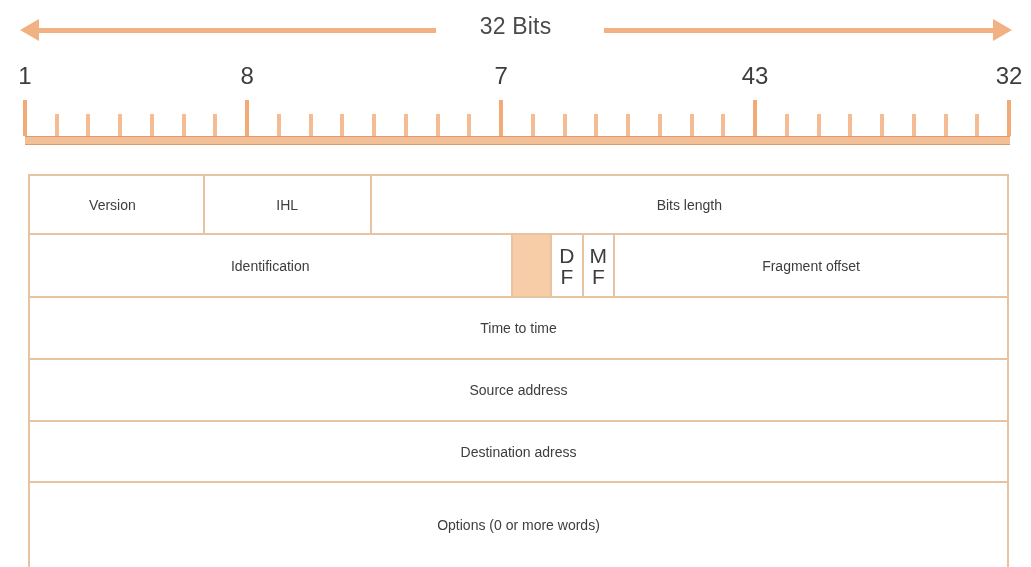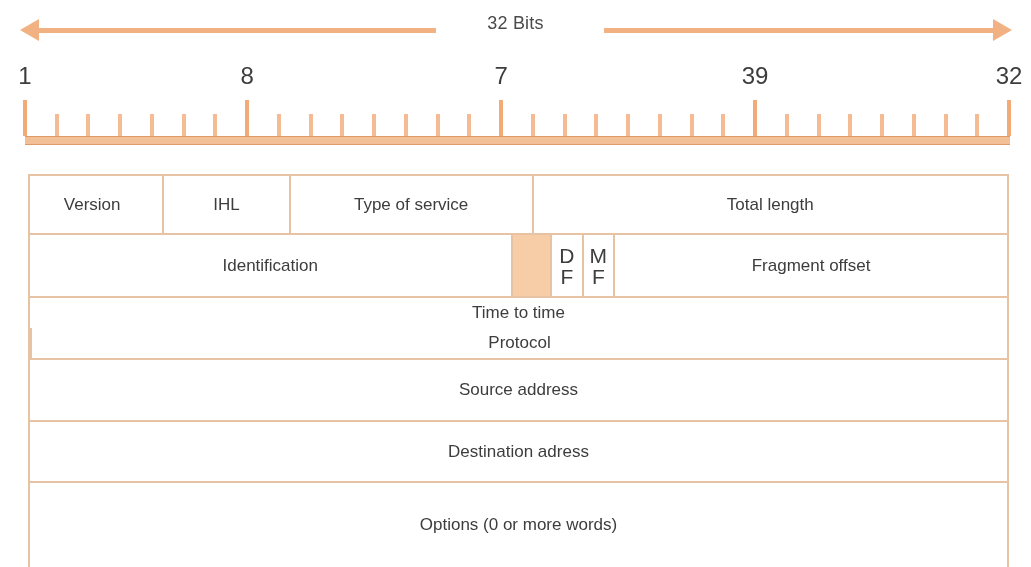--- a/index.html
+++ b/index.html
@@ -42,21 +42,21 @@
     border-bottom: 11.5px solid transparent;
   }
   .arrow-head.left  { left: 20px;  border-right: 19px solid #f2b183; }
   .arrow-head.right { left: 993px; border-left: 19px solid #f2b183; }
   #bits-label {
     position: absolute;
     top: 13px;
     left: 0;
     width: 1031px;
     text-align: center;
-    font-size: 18px;
+    font-size: 23px;
     letter-spacing: 0.2px;
     color: #4a4a4a;
     white-space: nowrap;
   }
 
   
   #bit-ruler {
     position: absolute;
     left: 0;
     top: 62px;
@@ -110,21 +110,21 @@
   .hdr-row {
     display: flex;
     border-bottom: 2px solid #e7c3a4;
     box-sizing: border-box;
   }
   .hdr-cell {
     display: flex;
     align-items: center;
     justify-content: center;
     box-sizing: border-box;
-    font-size: 17px;
+    font-size: 14px;
     color: #3d3d3d;
     text-align: center;
     padding: 0 4px;
     white-space: nowrap;
     overflow: hidden;
   }
   .hdr-cell + .hdr-cell {
     border-left: 2px solid #e7c3a4;
   }
   .row-1 { height: 59px; }
@@ -191,39 +191,36 @@
       <div class="ruler-tick minor" style="left: 880.032px;"></div>
       <div class="ruler-tick minor" style="left: 911.774px;"></div>
       <div class="ruler-tick minor" style="left: 943.516px;"></div>
       <div class="ruler-tick minor" style="left: 975.258px;"></div>
       <div class="ruler-tick major" style="left: 1007px;"></div>
     </div>
   <div id="ruler-labels">
       <div class="ruler-label" style="left: 25px;">1</div>
       <div class="ruler-label" style="left: 247.194px;">8</div>
       <div class="ruler-label" style="left: 501.129px;">7</div>
-      <div class="ruler-label" style="left: 755.065px;">39</div>
+      <div class="ruler-label" style="left: 755.065px;">43</div>
       <div class="ruler-label" style="left: 1009px;">32</div>
     </div>
   <div id="ruler-baseline"></div>
 </div>
 
 <div id="header-table">
     <div class="hdr-row row-1">
       <div class="hdr-cell" style="flex: 4 0 0px;">
         <span>Version</span>
       </div>
       <div class="hdr-cell" style="flex: 4 0 0px; margin-left: 8px;">
         <span>IHL</span>
       </div>
-      <div class="hdr-cell" style="flex: 8 0 0px;">
-        <span>Type of service</span>
-      </div>
       <div class="hdr-cell" style="flex: 16 0 0px;">
-        <span>Total length</span>
+        <span>Bits length</span>
       </div>
     </div>
     <div class="hdr-row row-2">
       <div class="hdr-cell" style="flex: 16 0 0px;">
         <span>Identification</span>
       </div>
       <div class="hdr-cell flag-filler" style="flex: 1 0 0px;"></div>
       <div class="hdr-cell flag-cell" style="flex: 1 0 0px;">
         <span>D</span>
         <span>F</span>
@@ -233,23 +230,20 @@
         <span>F</span>
       </div>
       <div class="hdr-cell" style="flex: 13 0 0px;">
         <span>Fragment offset</span>
       </div>
     </div>
     <div class="hdr-row row-3">
       <div class="hdr-cell" style="flex: 8 0 0px;">
         <span>Time to time</span>
       </div>
-      <div class="hdr-cell" style="flex: 8 0 0px;">
-        <span>Protocol</span>
-      </div>
     </div>
     <div class="hdr-row row-4">
       <div class="hdr-cell" style="flex: 32 0 0px;">
         <span>Source address</span>
       </div>
     </div>
     <div class="hdr-row row-5">
       <div class="hdr-cell" style="flex: 32 0 0px;">
         <span>Destination adress</span>
       </div>

